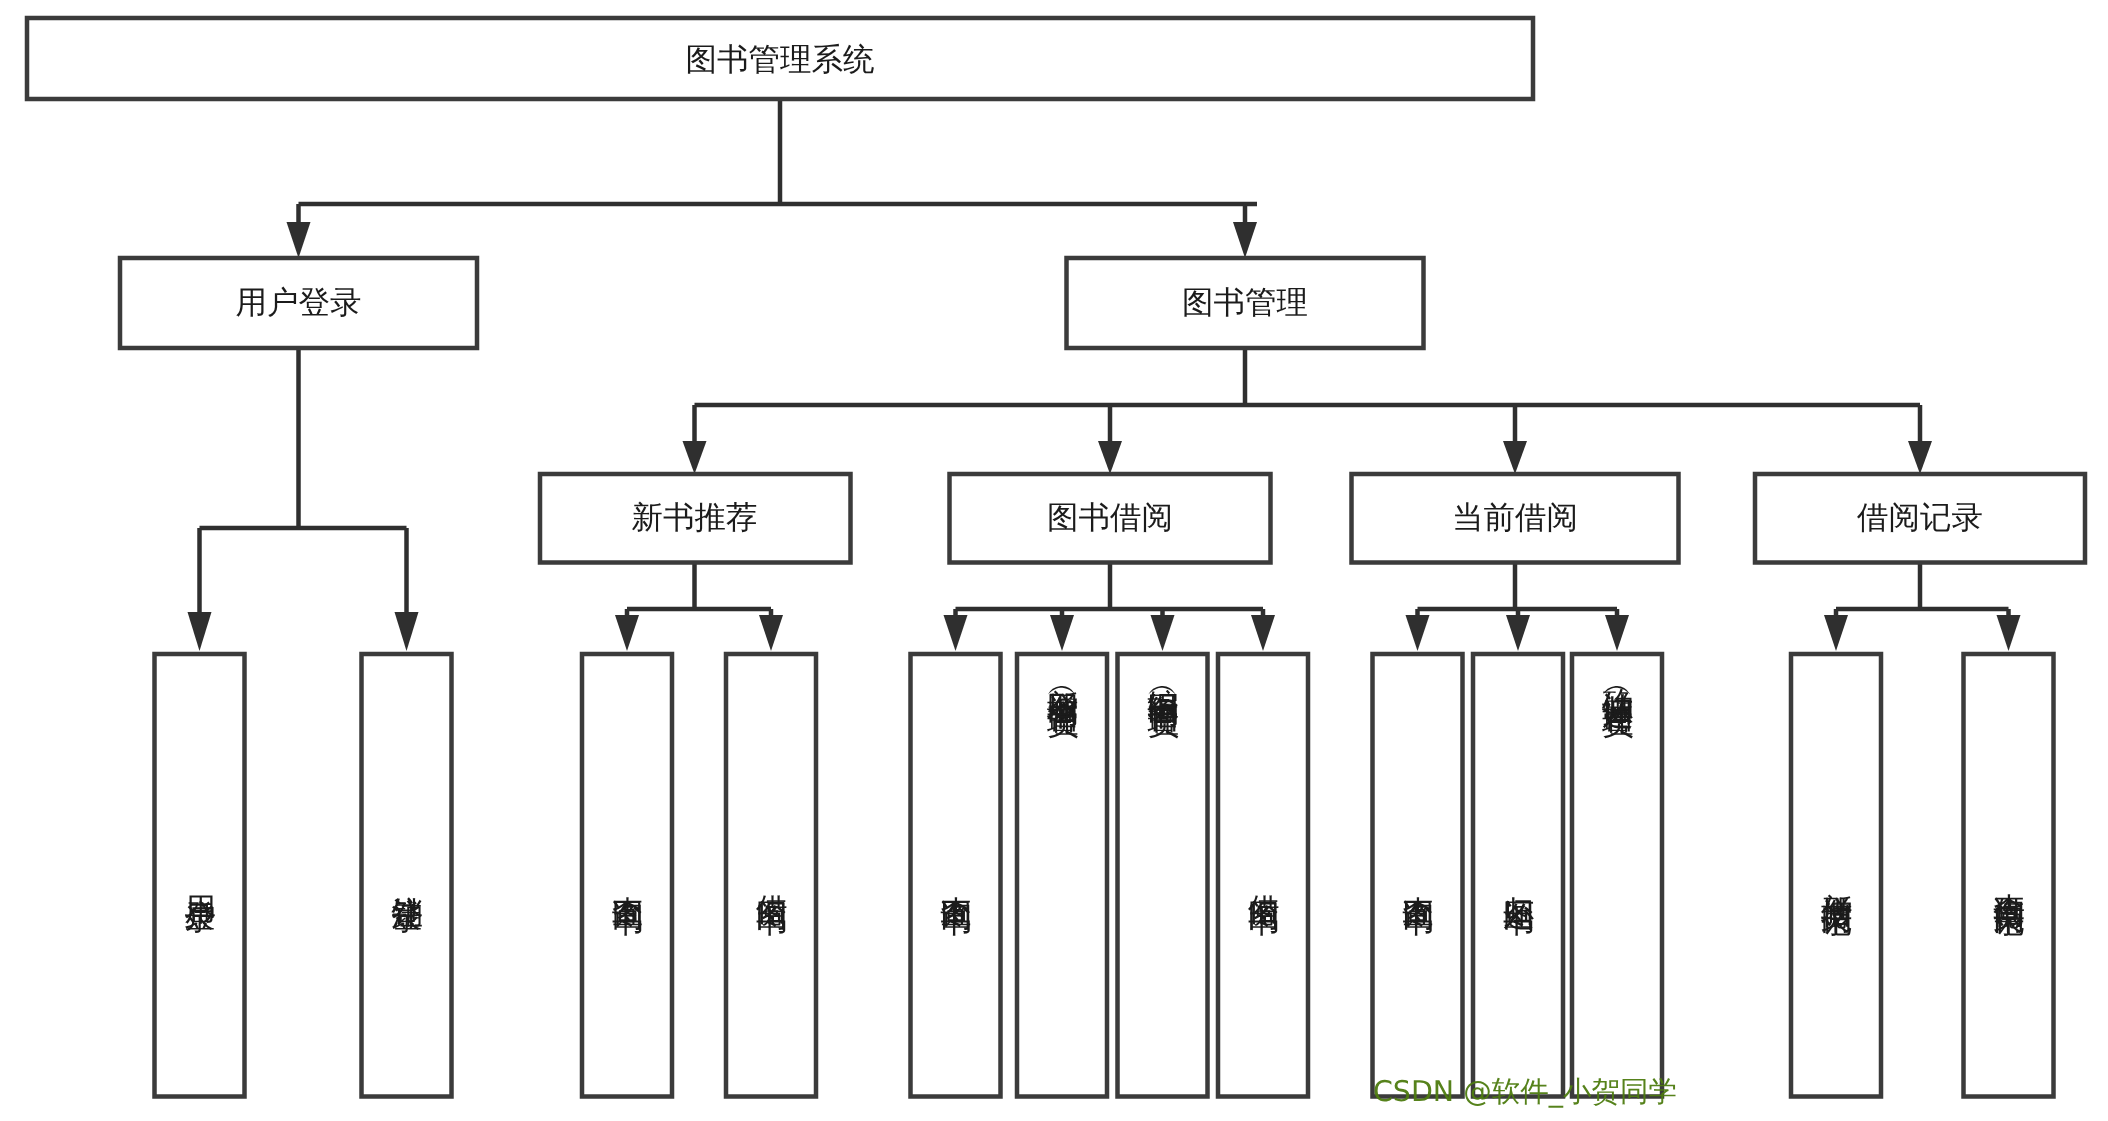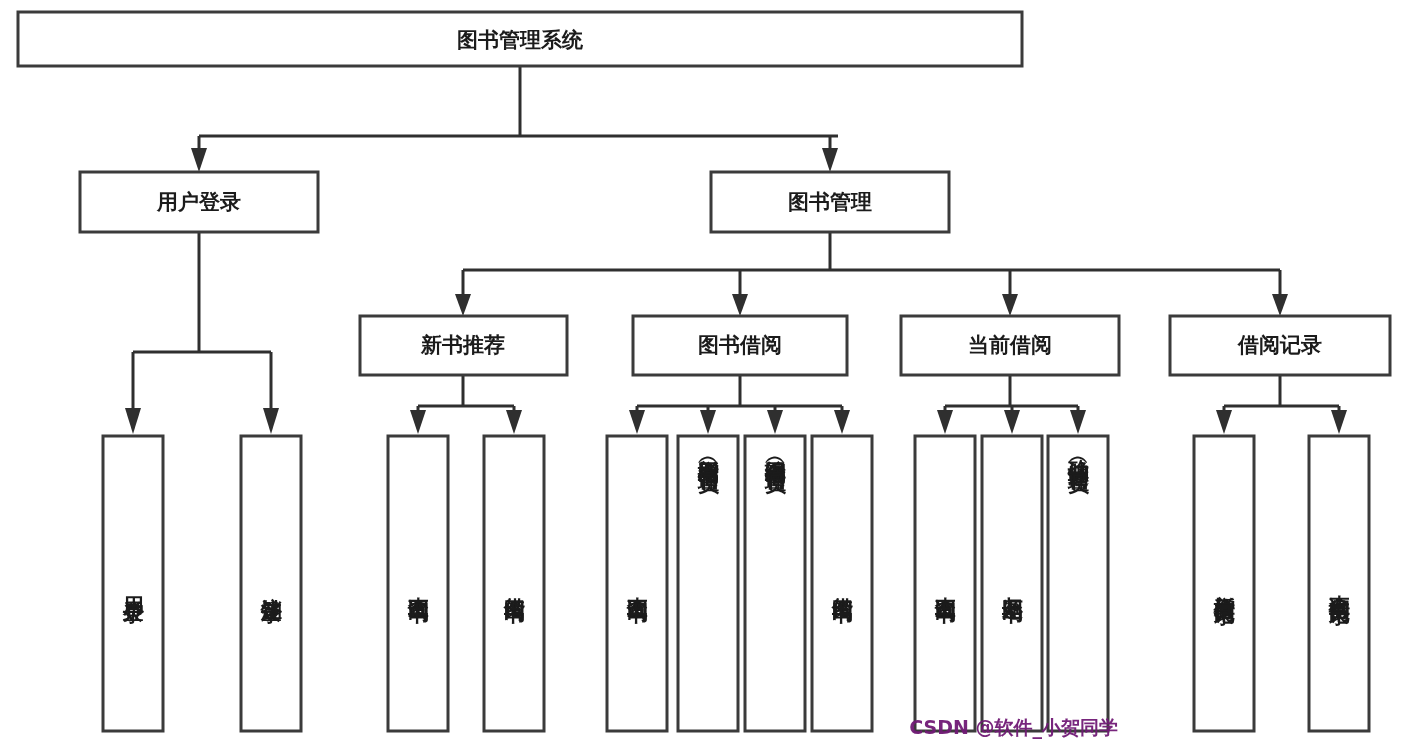--- a/index.html
+++ b/index.html
@@ -2,21 +2,21 @@
 <html><head>
 <meta charset="utf-8">
 <style>
   html,body{margin:0;padding:0;}
   body{
     width:1405px;height:747px;
     background:#ffffff;
     font-family:"DejaVu Sans","Liberation Sans",sans-serif;
     overflow:hidden;
   }
-  #diagram-root{position:relative;width:1126px;height:747px;font-weight:bold;}
+  #diagram-root{position:relative;width:1126px;height:747px;}
   svg#tree{position:absolute;left:0;top:0;width:1405px;height:747px;}
   .node-rect{fill:#ffffff;stroke:#3b3b3b;stroke-width:3;}
   .connector{stroke:#2f2f2f;stroke-width:3;fill:none;}
   .arrow-head{fill:#2f2f2f;stroke:none;}
   .node-label{
     fill:#1b1b1b;
     font-family:"DejaVu Sans","Liberation Sans",sans-serif;
     font-size:21px;
     text-anchor:middle;
     dominant-baseline:middle;
@@ -38,21 +38,21 @@
     justify-content:center;
     box-sizing:border-box;
     pointer-events:none;
   }
   .vert-box.center{align-items:center;}
   .watermark{
     position:absolute;
     right:8px;bottom:6px;
     font-family:"DejaVu Sans","Liberation Sans",sans-serif;
     font-size:19px;
-    color:#701a75;
+    color:#4d7c0f;
     opacity:.95;
     white-space:nowrap;
     user-select:none;
   }
 </style>
 </head>
 <body>
 
 <div id="diagram-root">
 

